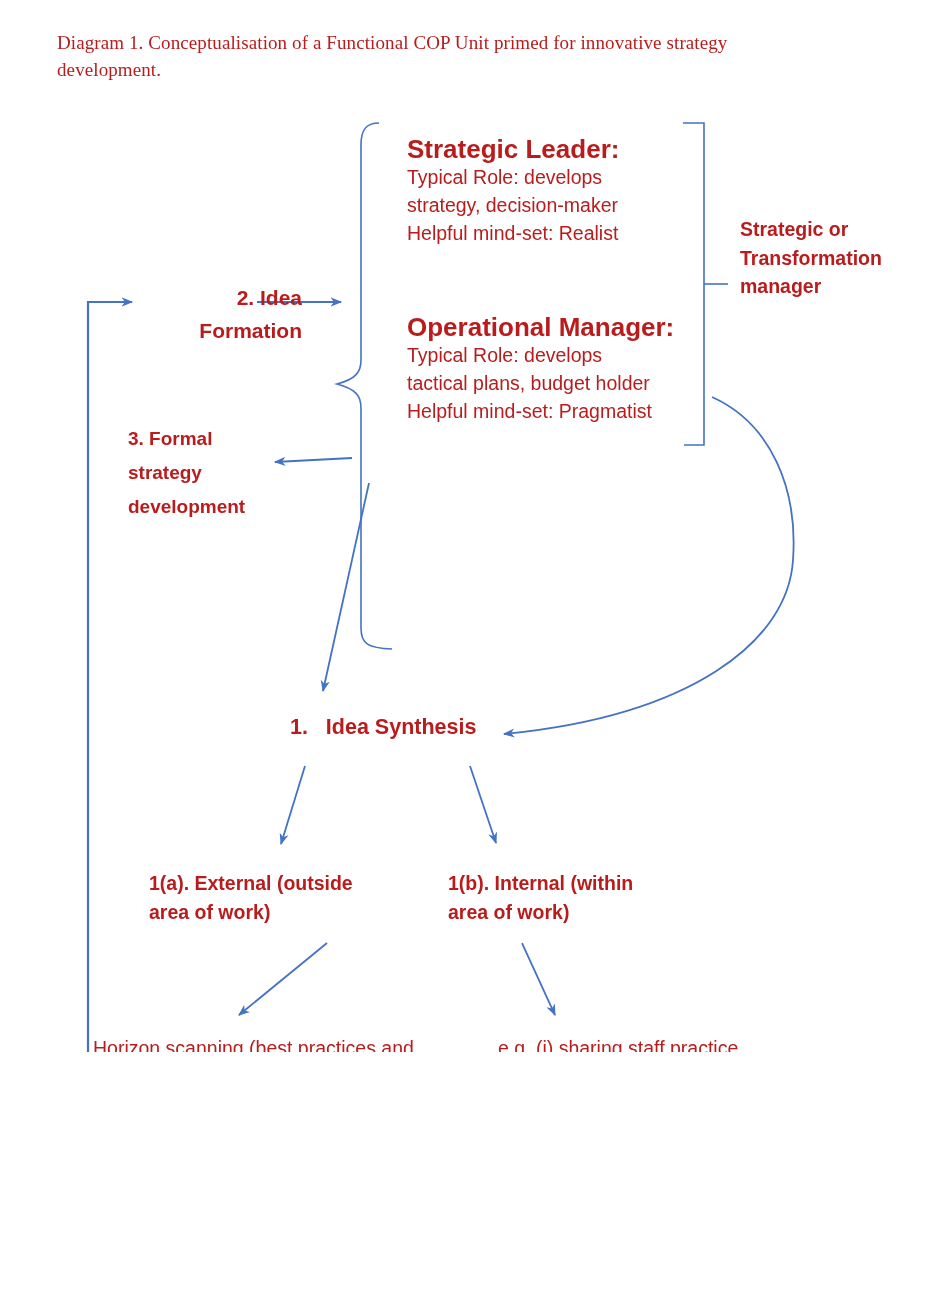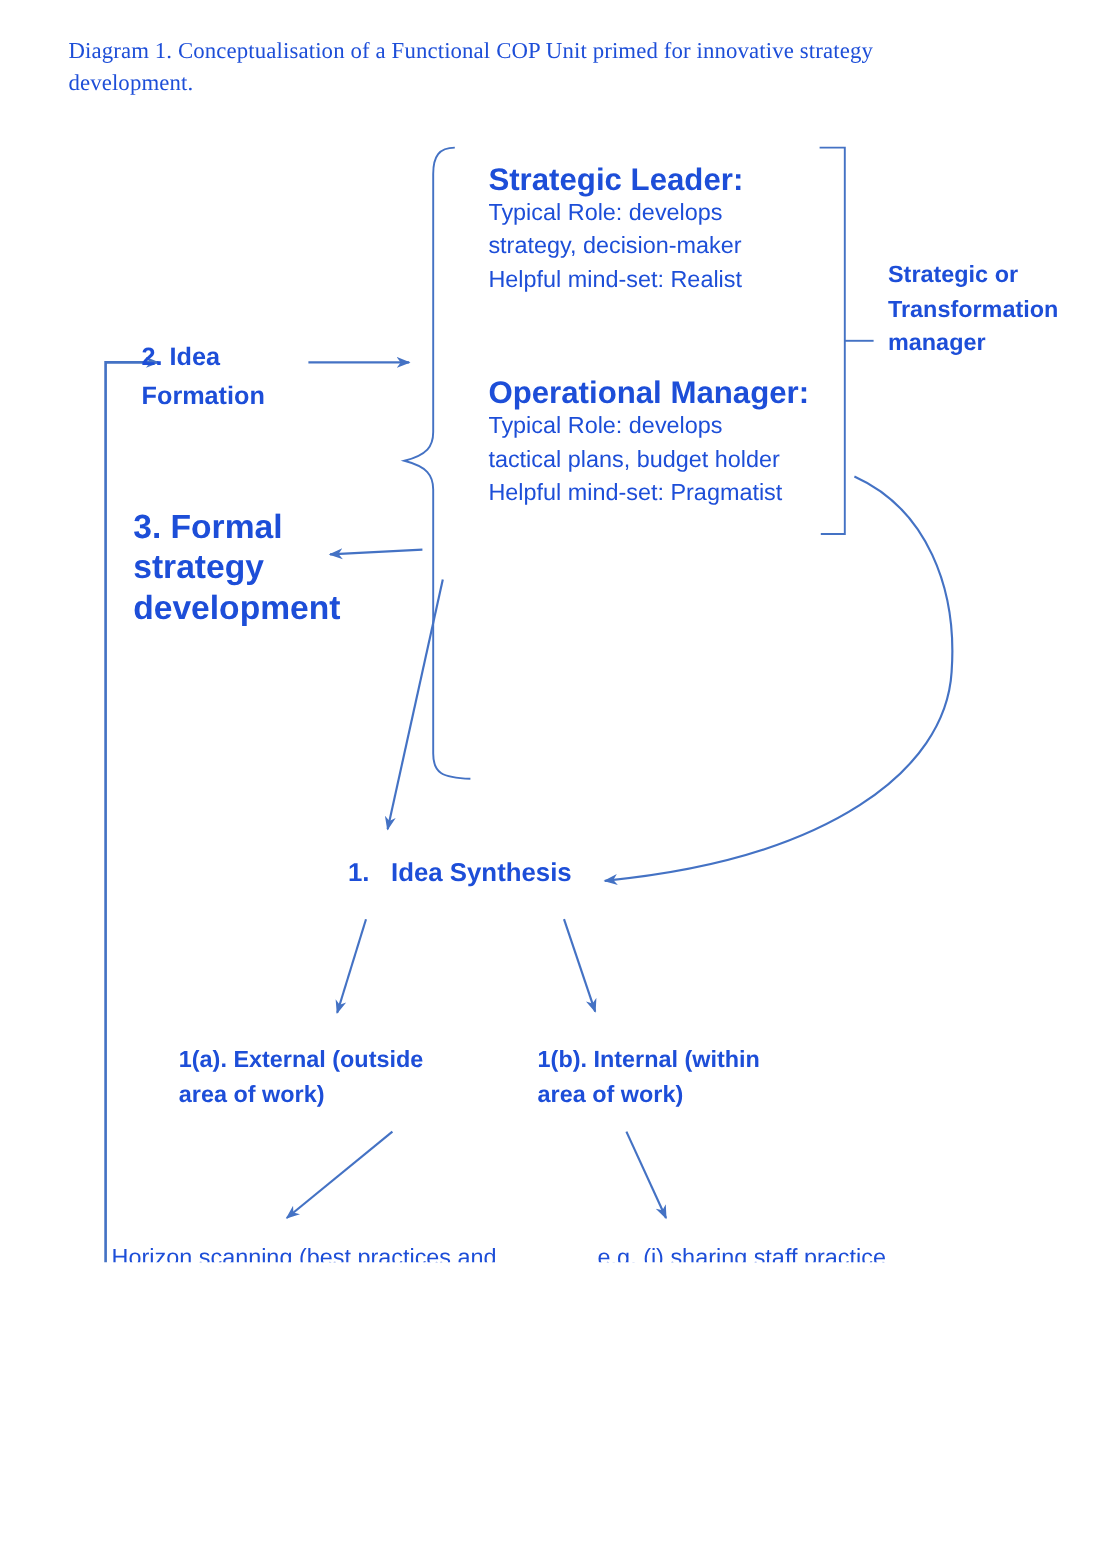--- a/index.html
+++ b/index.html
@@ -2,32 +2,32 @@
 <html><head>
 <meta charset="utf-8">
 <style>
   html,body{margin:0;padding:0;background:#ffffff;}
   .canvas{
     position:relative;
     width:926px;
     height:1052px;
     background:#ffffff;
     font-family:"Liberation Sans", sans-serif;
-    color:#1d4ed8;
+    color:#b91c1c;
     overflow:hidden;
   }
   .abs{position:absolute;white-space:pre-line;}
   .serif{font-family:"Liberation Serif", serif;}
   .bold{font-weight:700;}
   svg.lines{position:absolute;left:0;top:0;width:926px;height:1292px;}
 
   .title{left:57px;top:29px;width:834px;font-size:19px;line-height:27px;letter-spacing:.1px;}
 
-  .idea-formation{left:118px;top:281px;width:184px;text-align:left;font-size:21px;line-height:33px;}
-  .formal-strategy{left:111px;top:422px;font-size:28px;line-height:34px;}
+  .idea-formation{left:118px;top:281px;width:184px;text-align:right;font-size:21px;line-height:33px;}
+  .formal-strategy{left:128px;top:422px;font-size:19px;line-height:34px;}
   .idea-synthesis{left:290px;top:712px;font-size:21.5px;line-height:30px;white-space:pre;}
 
   .role-title{font-size:26px;line-height:28px;font-weight:700;}
   .role-body{font-size:19.5px;line-height:28px;}
   .r1t{left:407px;top:135px;} .r1b{left:407px;top:163px;}
   .r2t{left:407px;top:313px;} .r2b{left:407px;top:341px;}
   .r3t{left:409px;top:505px;} .r3b{left:409px;top:533px;}
 
   .manager-label{left:740px;top:215px;font-size:19.5px;line-height:28.5px;font-weight:700;}
 

